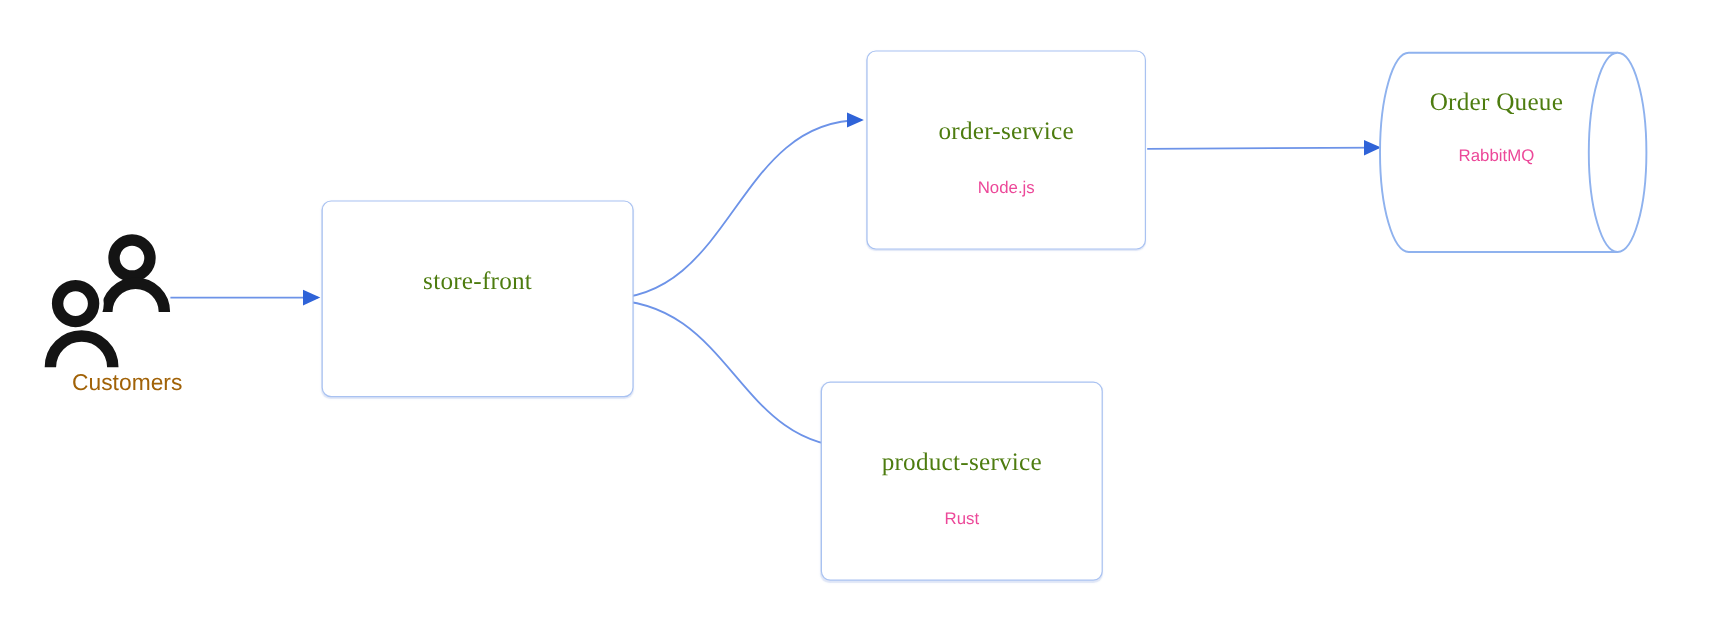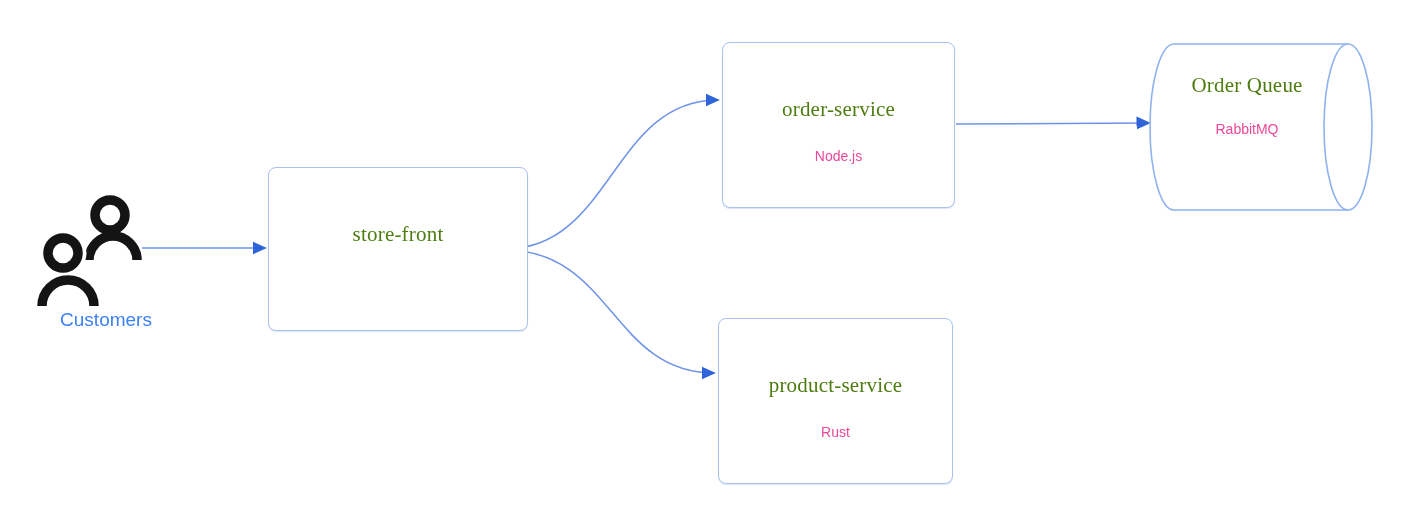--- a/index.html
+++ b/index.html
@@ -50,21 +50,21 @@
   .cylinder-label .node-title { margin-top: 29px; }
   .cylinder-label .node-sub   { margin-top: 24px; }
   .actor-label {
     position: absolute;
     left: 25px;
     top: 308px;
     width: 162px;
     text-align: center;
     font-size: 19px;
     line-height: 23px;
-    color: #3b82f6;
+    color: #a16207;
   }
 </style>
 </head>
 <body>
 
 <div class="canvas">
 
   <svg class="layer" viewBox="0 0 1424 525" xmlns="http://www.w3.org/2000/svg">
     <defs>
       <marker id="arrowhead" viewBox="0 0 12 12" refX="10" refY="6" markerWidth="10" markerHeight="10" orient="auto">
@@ -105,21 +105,21 @@
 
   <div class="node" style="left:268px; top:167px; width:260px; height:164px;">
     <div class="node-title">store-front</div>
   </div>
 
   <div class="node" style="left:722px; top:42px; width:233px; height:166px;">
     <div class="node-title">order-service</div>
     <div class="node-sub">Node.js</div>
   </div>
 
-  <div class="node" style="left:718px; top:318px; width:235px; height:166px;">
+  <div class="node" style="left:684px; top:318px; width:235px; height:166px;">
     <div class="node-title">product-service</div>
     <div class="node-sub">Rust</div>
   </div>
 
   <div class="node cylinder-label" style="left:1152px; top:44px; width:190px; height:166px;">
     <div class="node-title">Order Queue</div>
     <div class="node-sub">RabbitMQ</div>
   </div>
 
   <div class="actor-label">Customers</div>

